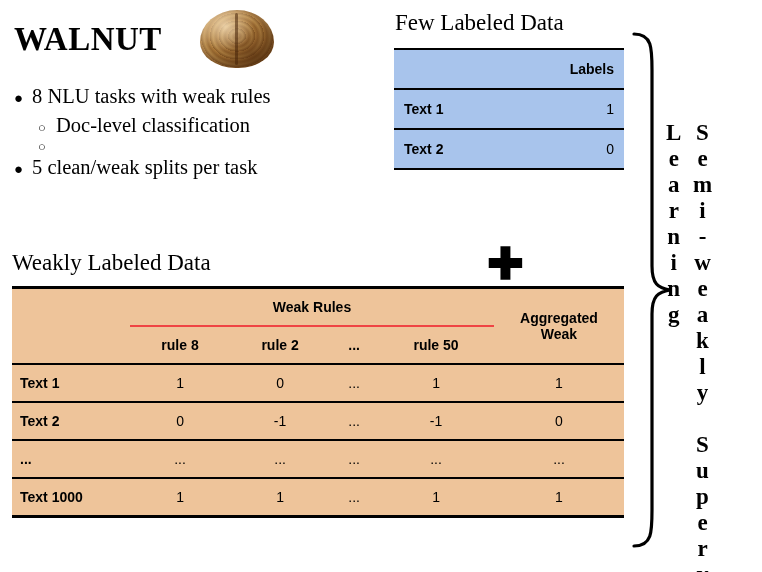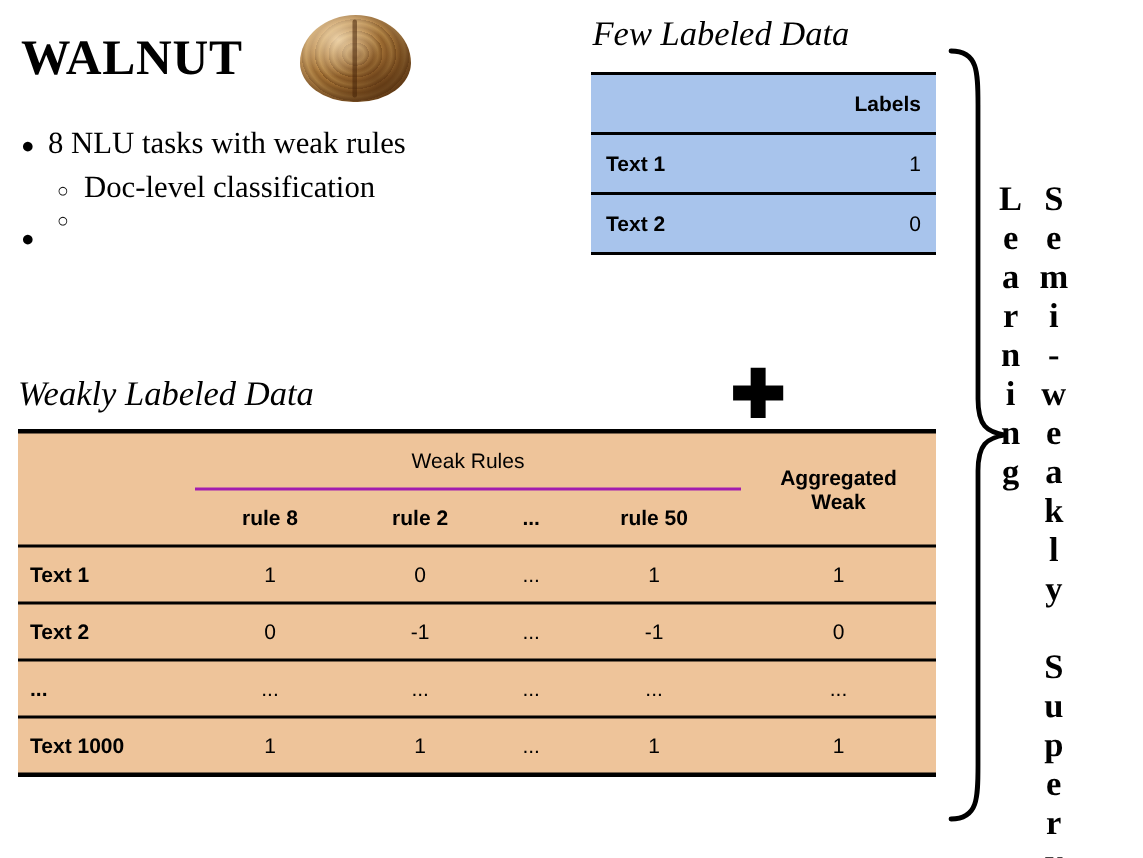--- a/index.html
+++ b/index.html
@@ -84,21 +84,20 @@
   .bullet-mark.hollow {
     font-size: 13px;
   }
   .bullet-text {
     display: inline-block;
   }
 
   
   .section-caption {
     position: absolute;
-    font-style: italic;
     font-size: 23px;
     font-family: "Liberation Serif", serif;
   }
   #few-caption {
     left: 395px;
     top: 10px;
   }
   #weak-caption {
     left: 12px;
     top: 250px;
@@ -175,22 +174,22 @@
   #weak-table .rowlabel {
     text-align: left;
     font-weight: bold;
     width: 104px;
     padding-left: 8px;
   }
   #weak-table .hdr {
     font-weight: bold;
   }
   #weak-table .rules-group {
-    font-weight: normal;
-    border-bottom: 2px solid #a21caf;
+    font-weight: bold;
+    border-bottom: 2px solid #ef4444;
   }
   #weak-table .agg-hdr {
     font-weight: bold;
     line-height: 1.15;
     width: 118px;
     text-align: center;
   }
 
   
   #brace-wrap {
@@ -230,20 +229,21 @@
   </div>
   <div class="bullet-row sub">
     <span class="bullet-mark hollow">○</span>
     <span class="bullet-text">Doc-level classification</span>
   </div>
   <div class="bullet-row sub">
     <span class="bullet-mark hollow">○</span>
   </div>
   <div class="bullet-row">
     <span class="bullet-mark">●</span>
+    <span class="bullet-text">5 clean/weak splits per task</span>
   </div>
 </div>
 
 <div class="section-caption" id="few-caption">Few Labeled Data</div>
 
 <table id="few-table">
   <tbody>
       <tr>
     <th class="rowlabel blank"></th>
     <th>Labels</th>

